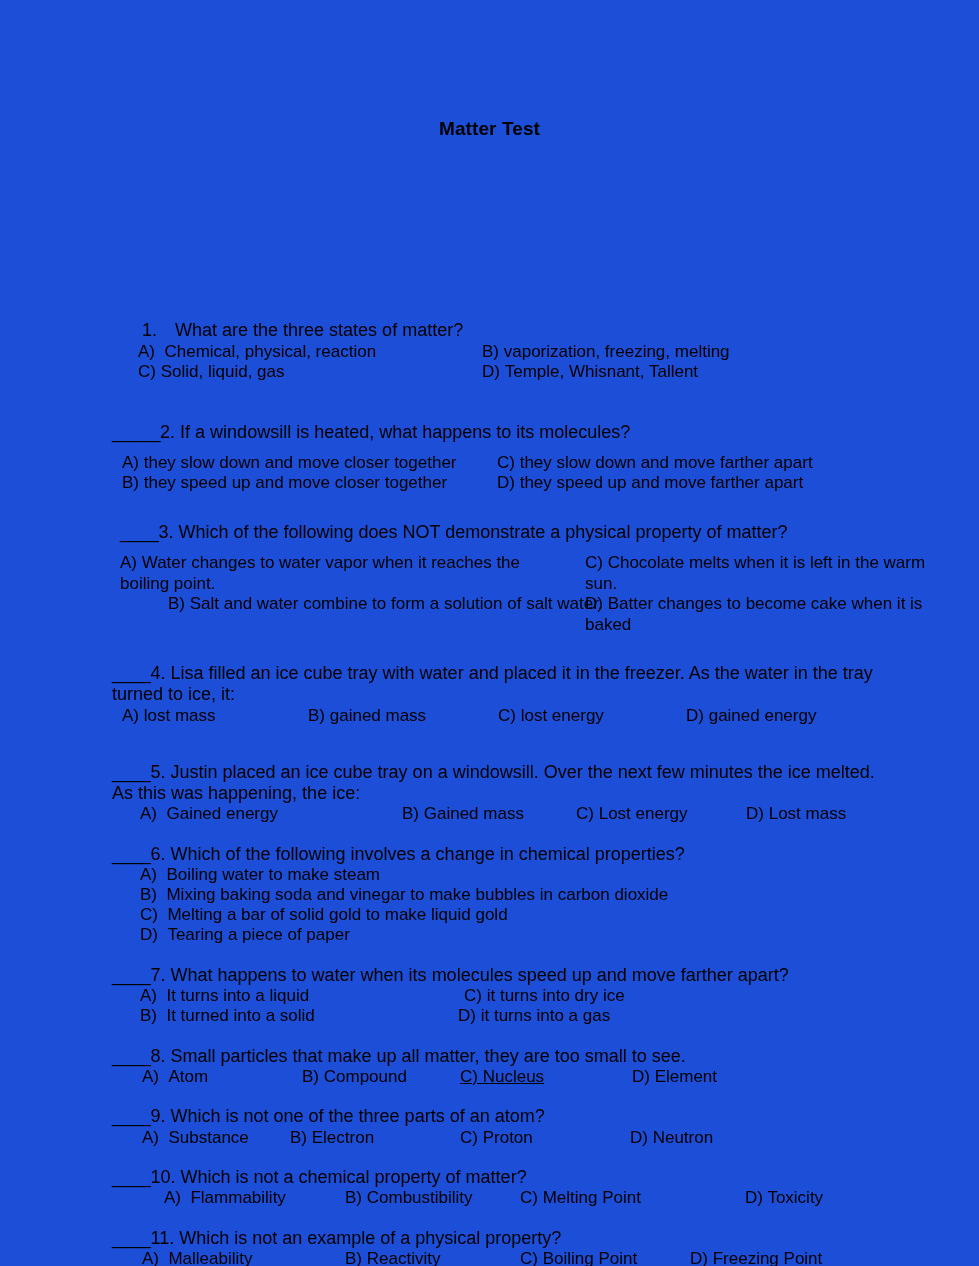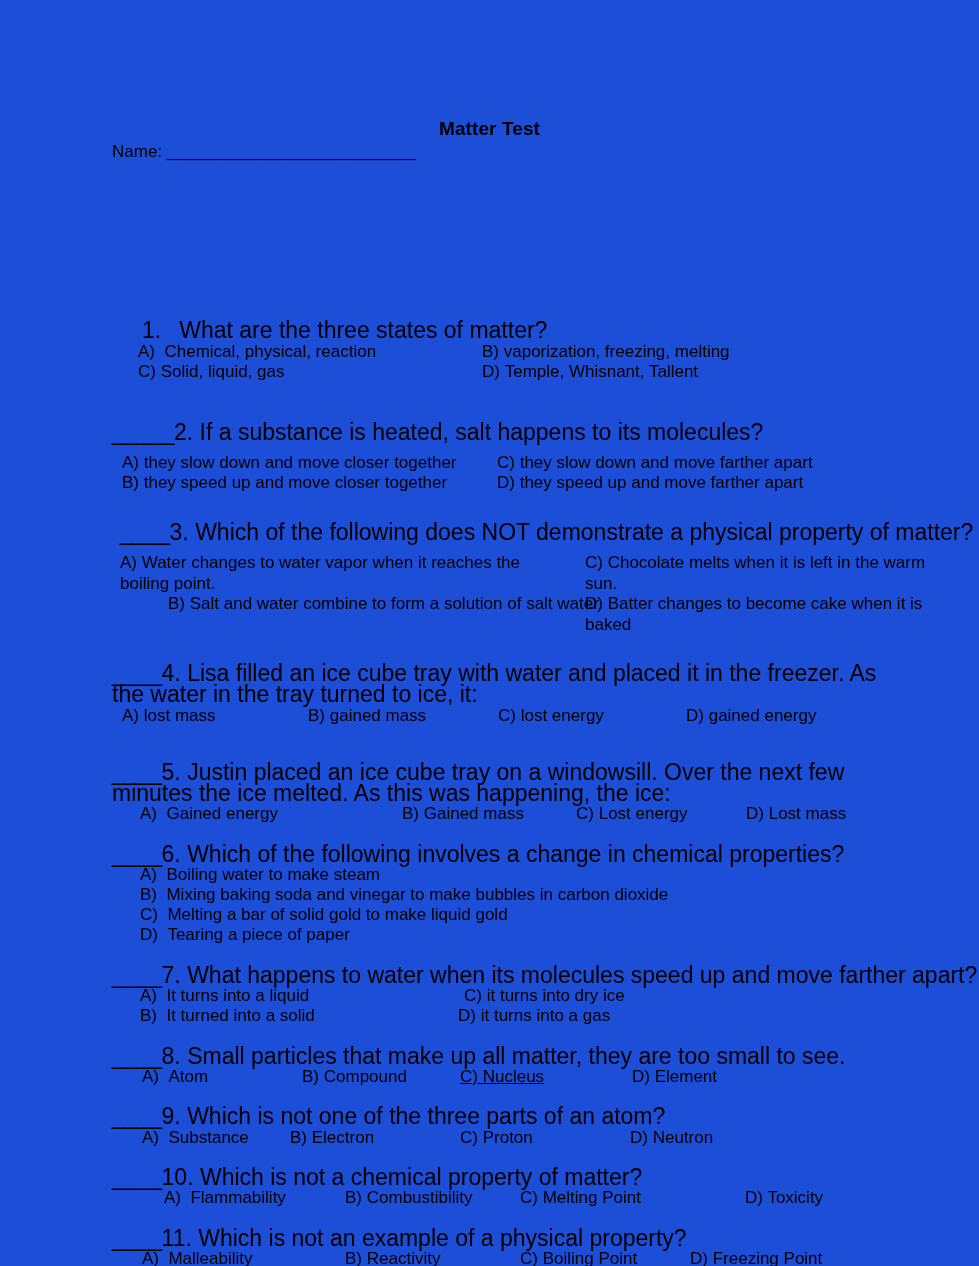--- a/index.html
+++ b/index.html
@@ -51,21 +51,21 @@
   }
 
   
   .q-block {
     position: absolute;
     left: 0;
     width: 979px;
   }
   .q-stem {
     position: absolute;
-    font-size: 23px;
+    font-size: 18px;
     line-height: 21px;
     white-space: pre-wrap;
   }
   .opt {
     position: absolute;
     font-size: 17px;
     line-height: 21px;
   }
   .opt-wrap {
     position: absolute;
@@ -78,33 +78,32 @@
   }
 </style>
 </head>
 <body>
 
 <div class="page">
   <div class="content">
 
     <h1 class="doc-title">Matter Test</h1>
 
-    <div class="name-line"><span>Name:</span><span> </span><span class="blank-long">____________________________</span></div>
 
     <div class="q-block">
       <div class="q-stem" style="left:142px; top:180px;"><span>1.</span><span style="display:inline-block;width:18px;"></span><span>What are the three states of matter?</span></div>
 
       <div class="opt" style="left:138px; top:201px;"><span>A)</span>&nbsp;&nbsp;<span>Chemical, physical, reaction</span></div>
       <div class="opt" style="left:482px; top:201px;"><span>B)</span>&nbsp;<span>vaporization, freezing, melting</span></div>
       <div class="opt" style="left:138px; top:221px;"><span>C)</span>&nbsp;<span>Solid, liquid, gas</span></div>
       <div class="opt" style="left:482px; top:221px;"><span>D)</span>&nbsp;<span>Temple, Whisnant, Tallent</span></div>
     </div>
 
     <div class="q-block">
-      <div class="q-stem" style="left:112px; top:282px;"><span class="blank">_____</span><span>2.</span> <span>If a substance is heated, salt happens to its molecules?</span></div>
+      <div class="q-stem" style="left:112px; top:282px;"><span class="blank">_____</span><span>2.</span> <span>If a windowsill is heated, what happens to its molecules?</span></div>
 
       <div class="opt" style="left:122px; top:312px;"><span>A)</span> <span>they slow down and move closer together</span></div>
       <div class="opt" style="left:122px; top:332px;"><span>B)</span> <span>they speed up and move closer together</span></div>
       <div class="opt" style="left:497px; top:312px;"><span>C)</span> <span>they slow down and move farther apart</span></div>
       <div class="opt" style="left:497px; top:332px;"><span>D)</span> <span>they speed up and move farther apart</span></div>
     </div>
 
     <div class="q-block">
       <div class="q-stem" style="left:120px; top:382px;"><span class="blank">____</span><span>3.</span> <span>Which of the following does NOT demonstrate a physical property of matter?</span></div>
 

